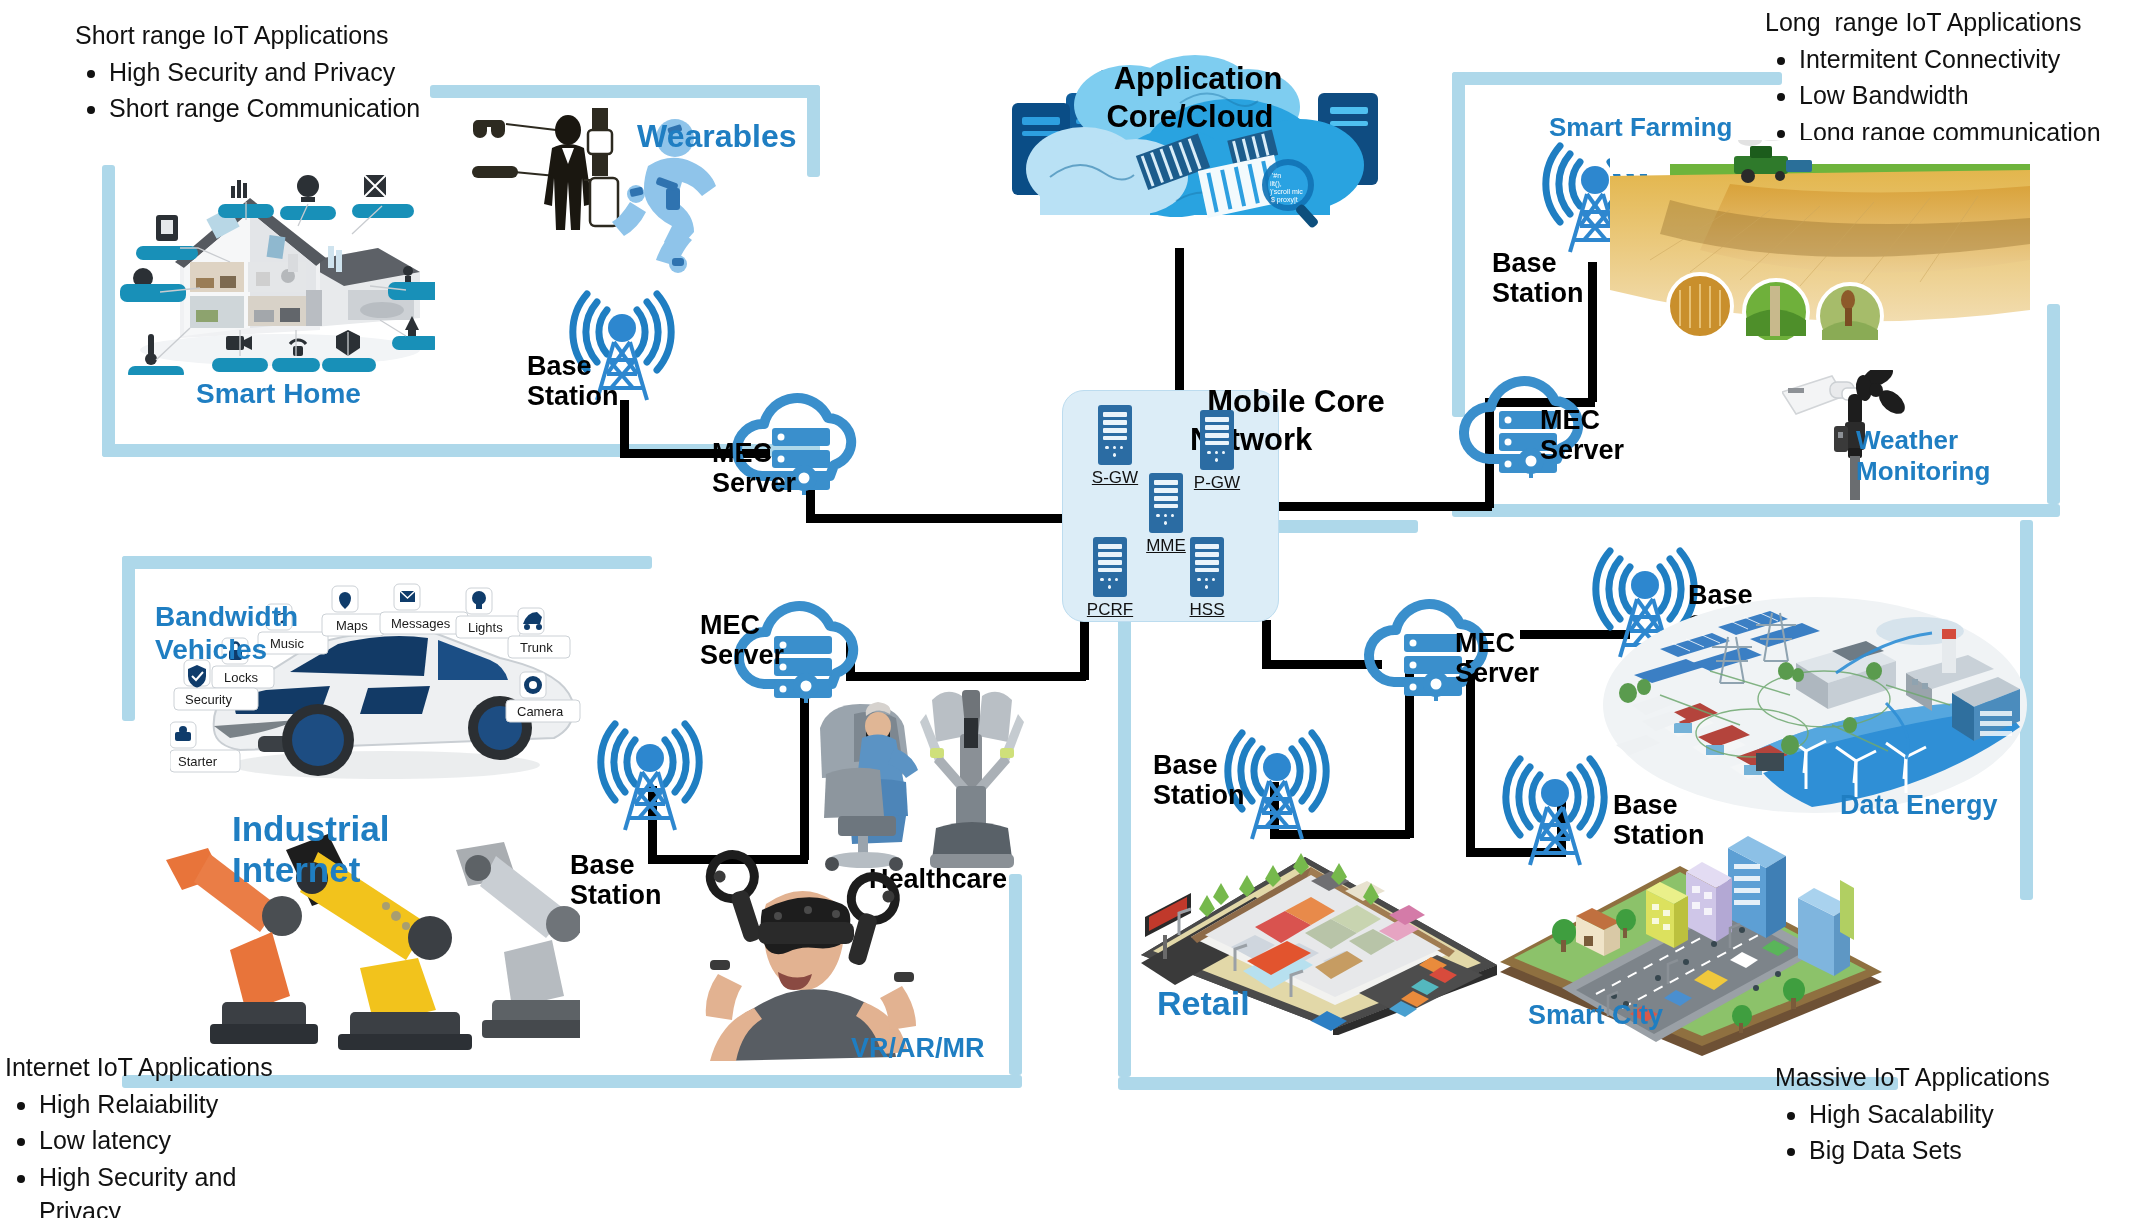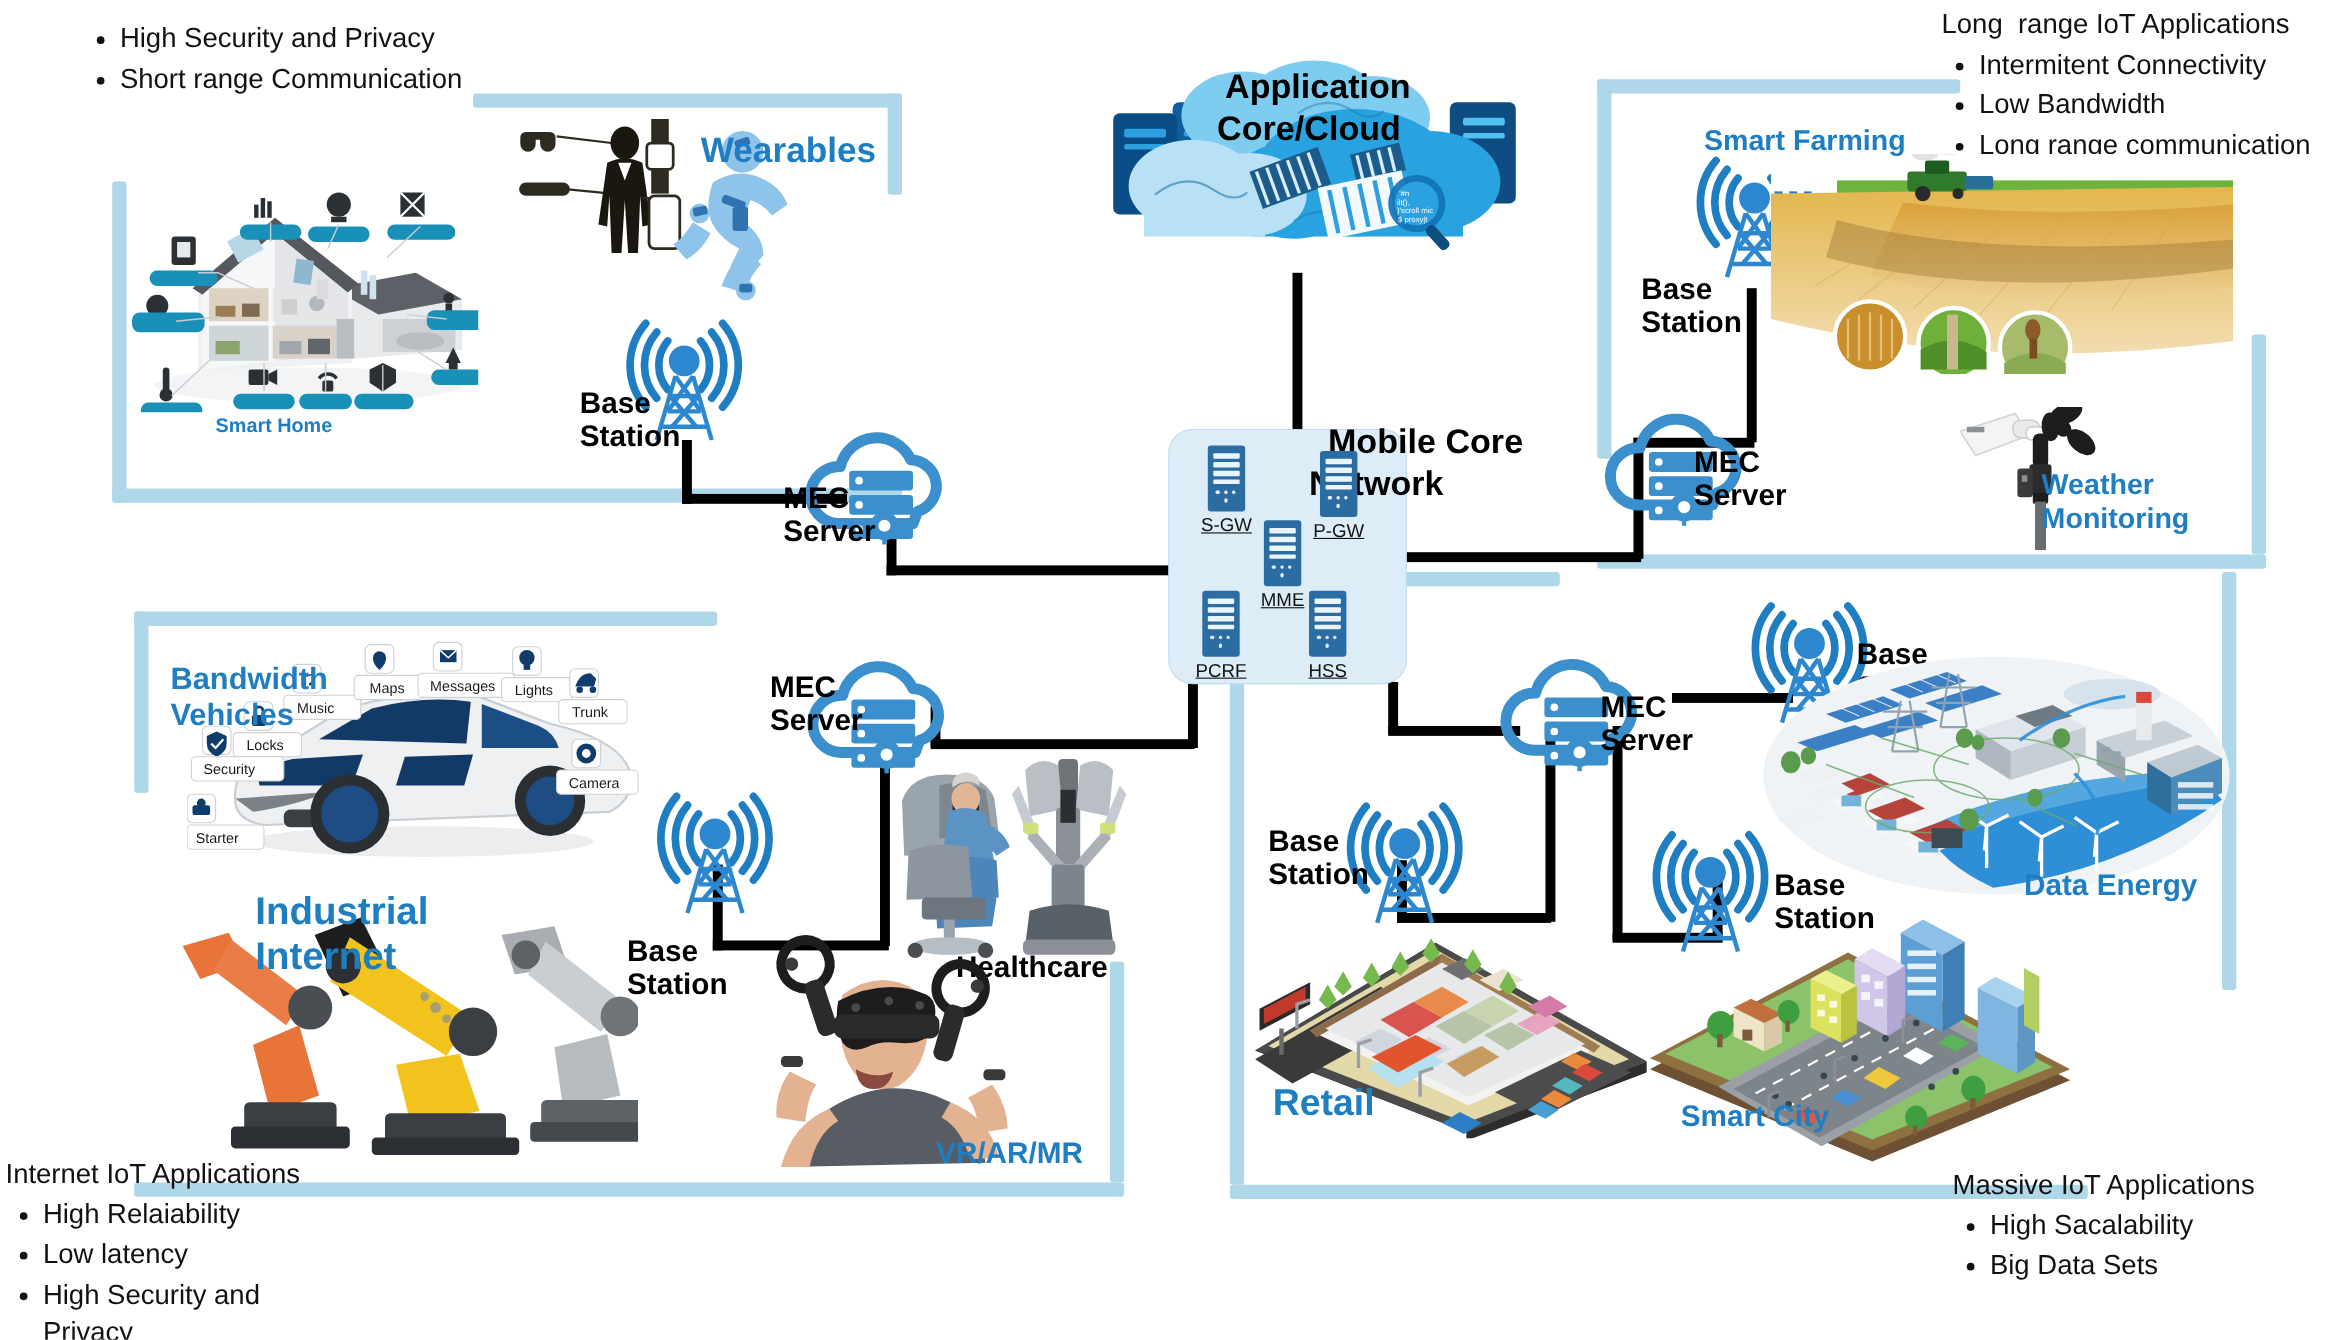--- a/index.html
+++ b/index.html
@@ -12,21 +12,21 @@
   .bracket i.h{height:13px;border-radius:3px;}
   .bracket i.v{width:13px;border-radius:3px;}
   
   .txtblock{position:absolute;font-size:25px;line-height:1.38;color:#111;}
   .txtblock .hd{font-size:25px;margin:0 0 2px 0;white-space:pre;}
   .txtblock ul{margin:0;padding-left:34px;list-style:disc;}
   .txtblock li{margin:0 0 2px 0;}
   
   .bigtitle{position:absolute;font-weight:bold;font-size:31px;line-height:1.22;
             text-align:center;color:#000;}
-  .blabel{position:absolute;font-weight:bold;color:#1f7ec2;font-size:18px;line-height:1.18;}
+  .blabel{position:absolute;font-weight:bold;color:#1f7ec2;font-size:28px;line-height:1.18;}
   .klabel{position:absolute;font-weight:bold;color:#000;font-size:27px;line-height:1.12;}
   .smlab{position:absolute;font-size:17px;color:#111;text-align:center;text-decoration:underline;}
   
   .wire{position:absolute;background:#000;}
   .wire.h{height:9px;}
   .wire.v{width:9px;}
   
   #core-box{position:absolute;background:#dcedf7;border:1px solid #bcdcef;border-radius:22px;}
   
   .srv{position:relative;display:block;}
@@ -65,20 +65,21 @@
 </div>
 
 <div class="bracket" style="left:1118px;top:520px;width:915px;height:570px;">
   <i class="h" style="left:0;top:0;width:300px;"></i>
   <i class="v" style="left:0;top:0;height:557px;"></i>
   <i class="h" style="left:0;top:557px;width:780px;"></i>
   <i class="v" style="left:902px;top:0;height:380px;"></i>
 </div>
 
 <div class="txtblock" style="left:75px;top:18px;width:430px;">
+  <div class="hd">Short range IoT Applications</div>
   <ul>
     <li>High Security and Privacy</li>
     <li>Short range Communication</li>
   </ul>
 </div>
 
 <div class="txtblock" style="left:1765px;top:5px;width:400px;">
   <div class="hd">Long  range IoT Applications</div>
   <ul>
     <li>Intermitent Connectivity</li>

